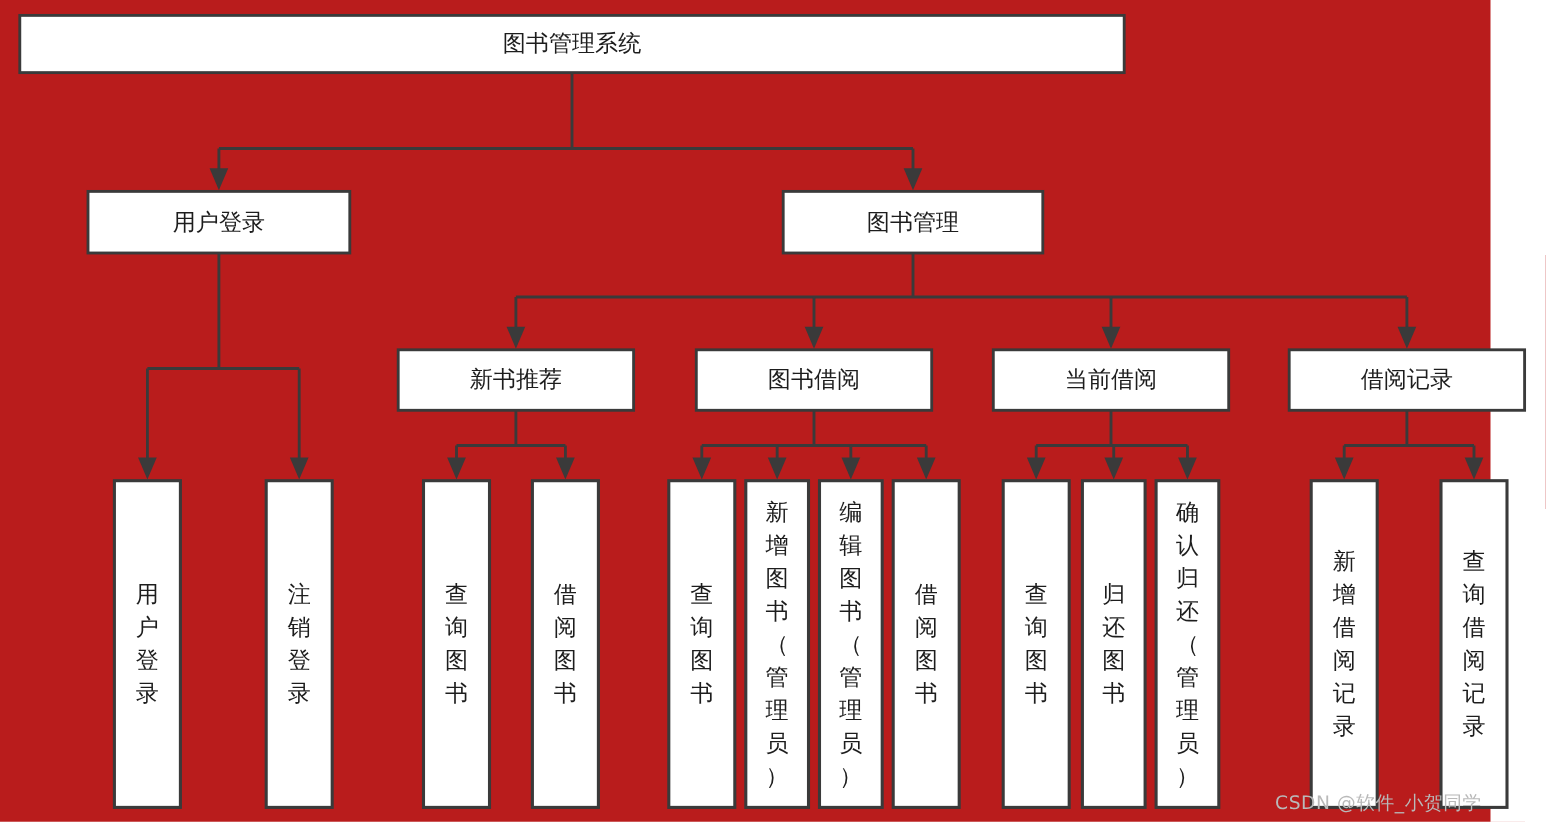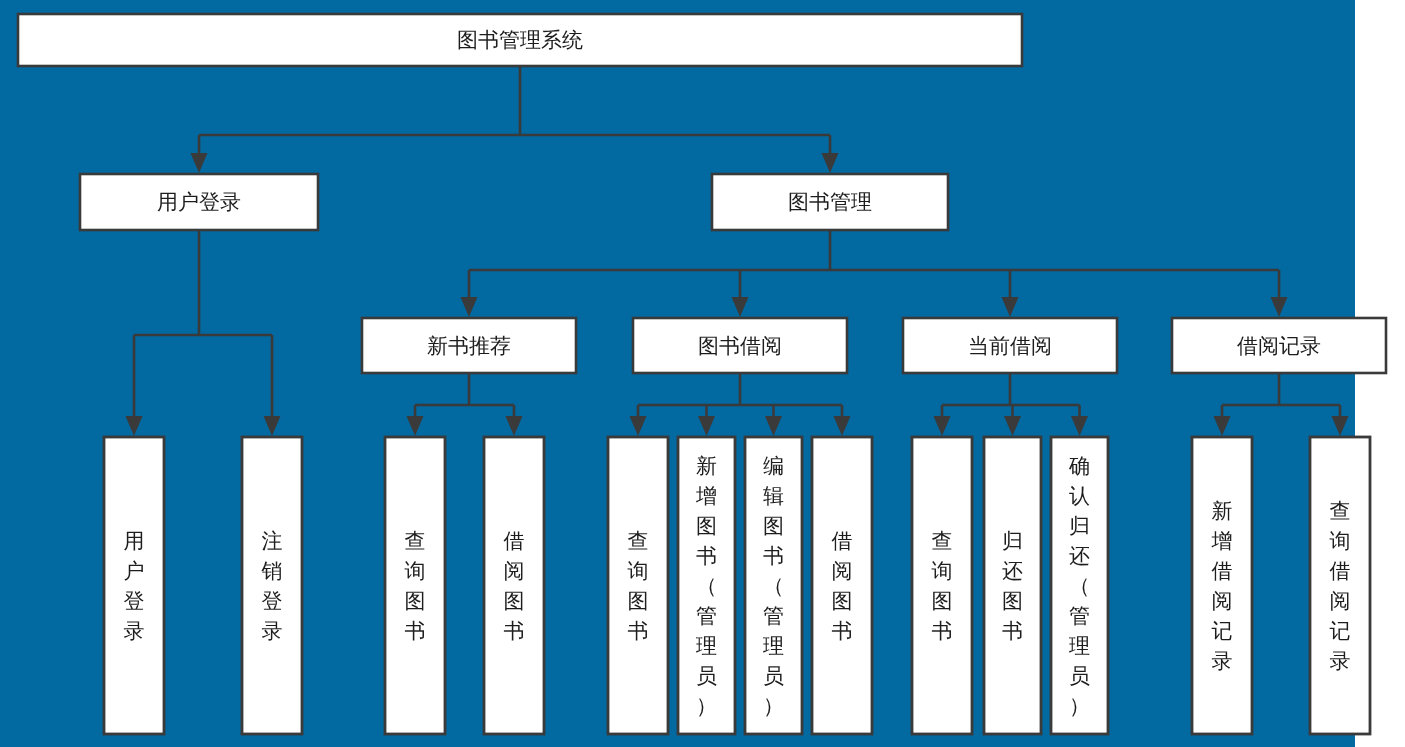--- a/index.html
+++ b/index.html
@@ -11,21 +11,21 @@
   body {
     width: 1405px;
     height: 747px;
     font-family: "DejaVu Sans", "Liberation Sans", sans-serif;
     overflow: hidden;
   }
   #diagram-root {
     position: relative;
     width: 1355px;
     height: 747px;
-    background: #0369a1;
+    background: #b91c1c;
   }
   svg#tree-svg {
     position: absolute;
     left: 0;
     top: 0;
     width: 1405px;
     height: 747px;
     display: block;
   }
   .node-box {
@@ -214,13 +214,14 @@
           <rect x="1192" y="437" width="60" height="297" class="node-box leaf"></rect>
           <text x="1222" y="517.5" class="leaf-label-char"><tspan x="1222" dy="0">新</tspan><tspan x="1222" dy="30">增</tspan><tspan x="1222" dy="30">借</tspan><tspan x="1222" dy="30">阅</tspan><tspan x="1222" dy="30">记</tspan><tspan x="1222" dy="30">录</tspan></text>
         </g>
         <g>
           <rect x="1310" y="437" width="60" height="297" class="node-box leaf"></rect>
           <text x="1340" y="517.5" class="leaf-label-char"><tspan x="1340" dy="0">查</tspan><tspan x="1340" dy="30">询</tspan><tspan x="1340" dy="30">借</tspan><tspan x="1340" dy="30">阅</tspan><tspan x="1340" dy="30">记</tspan><tspan x="1340" dy="30">录</tspan></text>
         </g>
       </g>
   </svg>
 
+  <div class="watermark">CSDN @软件_小贺同学</div>
 </div>
 
 </body></html>

